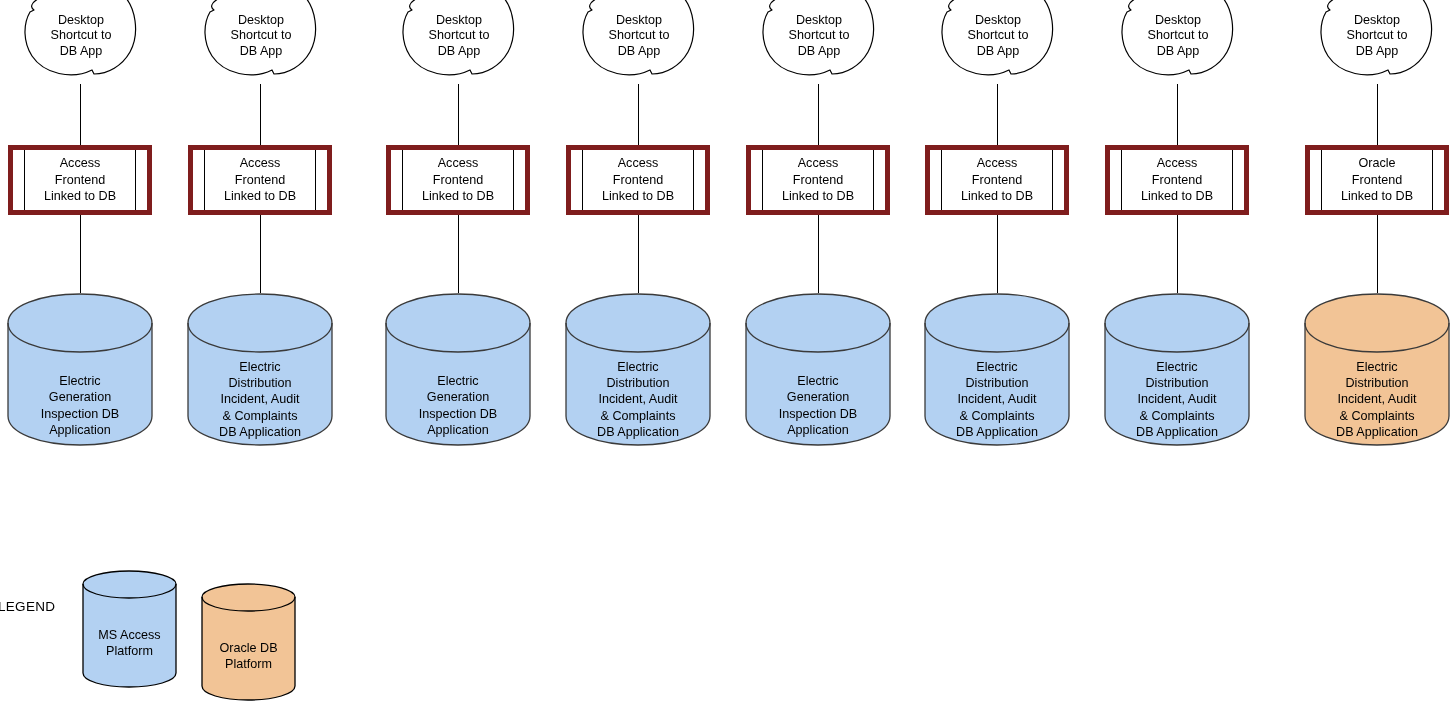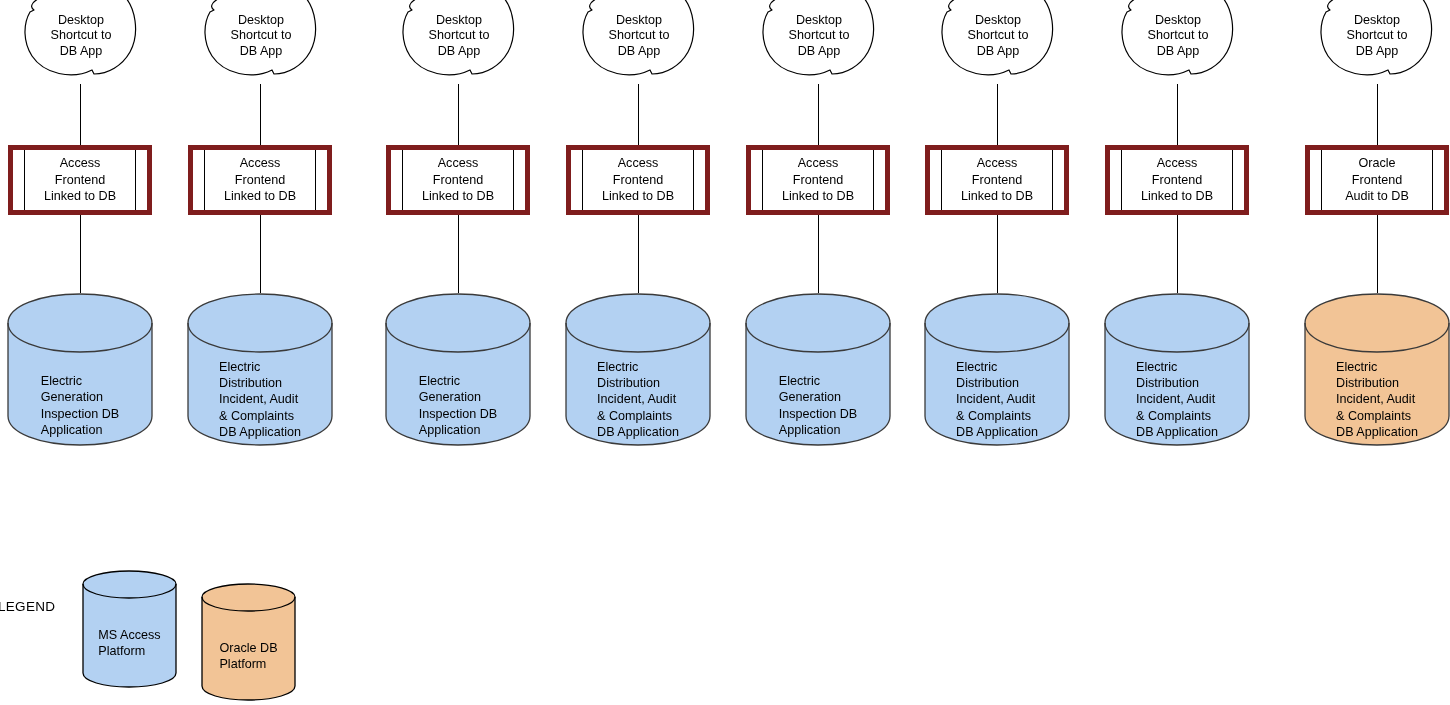--- a/index.html
+++ b/index.html
@@ -89,21 +89,21 @@
     left: 0;
     top: 0;
     width: 100%;
     height: 100%;
     display: flex;
     flex-direction: column;
     align-items: center;
     justify-content: center;
     font-size: 12.6px;
     line-height: 16.3px;
-    text-align: left;
+    text-align: center;
     white-space: pre;
     pointer-events: none;
   }
 
   
   .conn {
     position: absolute;
     width: 1px;
     background: #000000;
   }
@@ -328,21 +328,21 @@
     <div class="cloud-label">Desktop
 Shortcut to
 DB App</div>
   </div>
   <div class="conn" style="left:1377px;top:84px;height:61px;"></div>
   <div class="proc" style="left:1305px;top:145px;width:144px;height:70px;">
     <span class="bar left"></span>
     <span class="bar right"></span>
     <span class="proc-label">Oracle
 Frontend
-Audit to DB</span>
+Linked to DB</span>
   </div>
   <div class="conn" style="left:1377px;top:215px;height:78px;"></div>
   <div class="cyl" style="left:1304px;top:293px;width:146px;height:153px;">
     <svg width="146" height="153" viewBox="0 0 146 153">
       <path d="M 1 30 C 1 13 33 1 73 1 C 113 1 145 13 145 30 L 145 123 C 145 140 113 152 73 152 C 33 152 1 140 1 123 Z" fill="#f2c496" stroke="#3a3a3a" stroke-width="1.3" stroke-linejoin="round"></path>
       <path d="M 1 30 C 1 47 33 59 73 59 C 113 59 145 47 145 30" fill="none" stroke="#3a3a3a" stroke-width="1.3"></path>
     </svg>
     <div class="cyl-label" style="padding-top:30px;">Electric
 Distribution
 Incident, Audit

